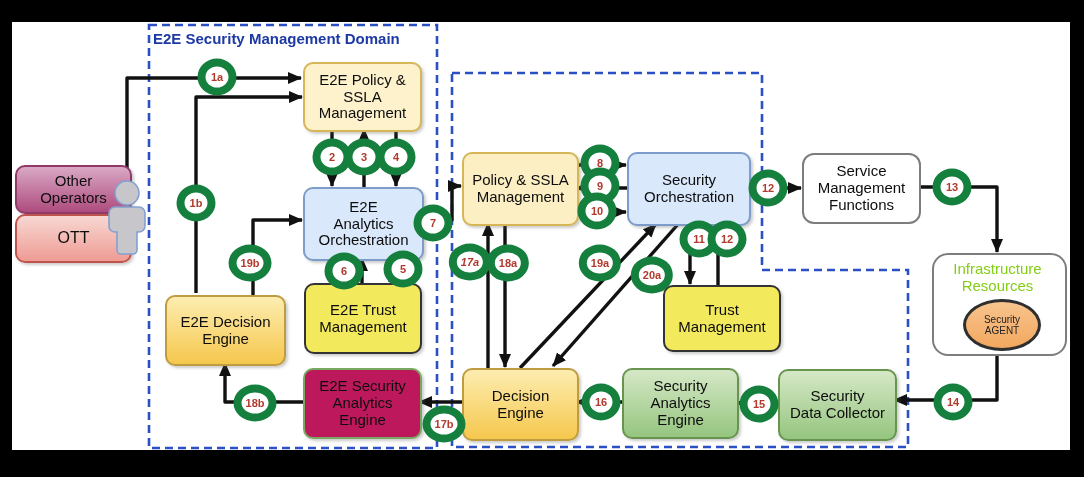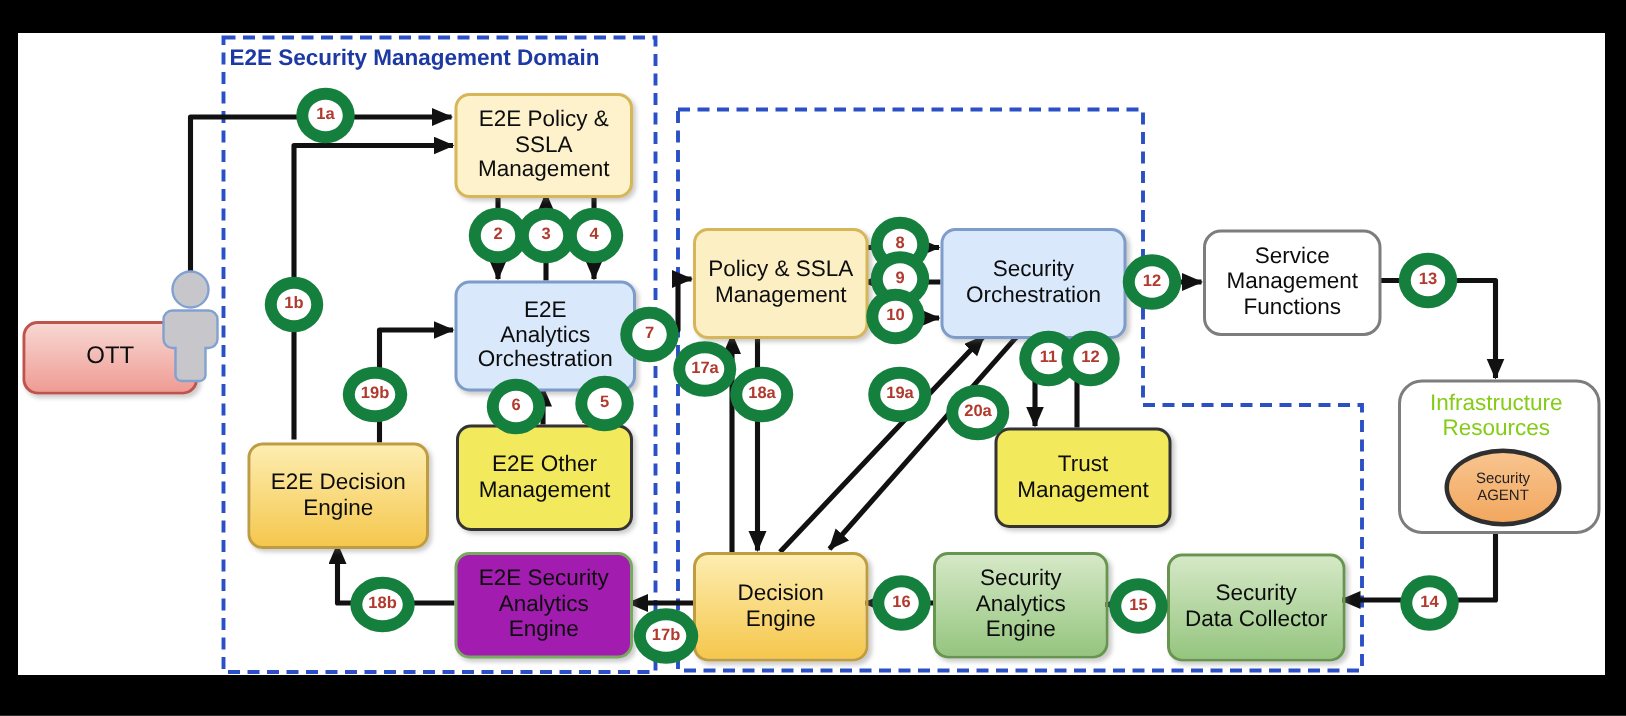--- a/index.html
+++ b/index.html
@@ -9,21 +9,21 @@
   svg.layer{position:absolute;left:0;top:0;width:1084px;height:477px;}
   .domain-title{position:absolute;font-weight:bold;font-size:15px;color:#1D39A3;white-space:nowrap;}
   .box{position:absolute;display:flex;align-items:center;justify-content:center;text-align:center;
        white-space:pre-line;border-radius:10px;font-size:15px;line-height:1.13;color:#0d0d0d;
        box-shadow:2px 2px 3px rgba(110,110,110,0.35);}
   .cream {background:#FDF2CC;border:2px solid #D6B656;}
   .cream2{background:#FCEFC3;border:2px solid #D6B656;}
   .blue  {background:#DAE8FC;border:2px solid #7E9CC9;}
   .yellow{background:#F2E95D;border:2.5px solid #333333;}
   .gold  {background:linear-gradient(#FDEDB0,#F5C74D);border:2px solid #BE9C3F;}
-  .greenlight{background:#a21caf;border:2px solid #79A860;}
+  .greenlight{background:#be185d;border:2px solid #79A860;}
   .green {background:linear-gradient(#D5E8C6,#95C57F);border:2px solid #67954F;}
   .whitebox{background:#fff;border:2px solid #7d7d7d;border-radius:12px;box-shadow:none;}
   .actor-oo{background:linear-gradient(#D9A8C4,#AE4C7E);border:2px solid #8F3A68;}
   .actor-ott{background:linear-gradient(#F8D7D2,#EE9C94);border:2px solid #BF544C;}
   .iface{position:absolute;transform:translate(-50%,-50%);display:inline-flex;align-items:center;
          justify-content:center;background:#fff;border:8px solid #15803d;color:#B03A2E;
          font-weight:bold;font-size:11px;border-radius:50%;height:19px;min-width:15px;
          padding:1px 4px;z-index:6;line-height:1;}
   .agent{position:absolute;left:963px;top:299px;width:72px;height:46px;border-radius:50%;
          background:linear-gradient(#F8C48E,#F2A75E);border:3px solid #2F2F2F;display:flex;
@@ -79,34 +79,36 @@
       <path d="M917,187 H997 V252" marker-end="url(#ah)"></path>
       <path d="M997,352 V400 H894" marker-end="url(#ah)"></path>
       <path d="M778,403 H736" marker-end="url(#ah)"></path>
       <path d="M622,402 H576" marker-end="url(#ah)"></path>
     </g>
   </svg>
 
   <div class="domain-title" style="left:153px;top:30px;">E2E Security Management Domain</div>
 
 
+  <div class="box actor-oo" style="left:15px;top:165px;width:113px;height:45px;font-size:15px;"><span>Other
+Operators</span></div>
   <div class="box actor-ott" style="left:15px;top:214px;width:113px;height:45px;font-size:16px;"><span>OTT</span></div>
 
   <svg class="z5" style="position:absolute;left:104px;top:176px;" width="46" height="80" viewBox="0 0 46 80">
     <circle cx="23" cy="17" r="12" fill="#C7C7CB" stroke="#82A1D1" stroke-width="1.6"></circle>
     <path d="M11,31 h24 a6,6 0 0 1 6,6 v13 a6,6 0 0 1 -6,6 h-2 v18 a4,4 0 0 1 -4,4 h-12 a4,4 0 0 1 -4,-4 v-18 h-2 a6,6 0 0 1 -6,-6 v-13 a6,6 0 0 1 6,-6 z" fill="#C7C7CB" stroke="#82A1D1" stroke-width="1.6"></path>
   </svg>
 
   <div class="box cream" style="left:303px;top:62px;width:115px;height:66px;"><span>E2E Policy &amp;
 SSLA
 Management</span></div>
   <div class="box blue" style="left:303px;top:187px;width:117px;height:70px;"><span>E2E
 Analytics
 Orchestration</span></div>
-  <div class="box yellow" style="left:304px;top:283px;width:114px;height:67px;"><span>E2E Other
+  <div class="box yellow" style="left:304px;top:283px;width:114px;height:67px;"><span>E2E Trust
 Management</span></div>
   <div class="box gold" style="left:165px;top:295px;width:117px;height:67px;"><span>E2E Decision
 Engine</span></div>
   <div class="box greenlight" style="left:303px;top:368px;width:115px;height:67px;"><span>E2E Security
 Analytics
 Engine</span></div>
 
   <div class="box cream2" style="left:462px;top:152px;width:113px;height:70px;"><span>Policy &amp; SSLA
 Management</span></div>
   <div class="box blue" style="left:627px;top:152px;width:120px;height:70px;"><span>Security
@@ -141,20 +143,20 @@
   <div class="iface" style="left:600px;top:163px;">8</div>
   <div class="iface" style="left:600px;top:186px;">9</div>
   <div class="iface" style="left:597px;top:211px;">10</div>
   <div class="iface" style="left:699px;top:239px;">11</div>
   <div class="iface" style="left:727px;top:239px;">12</div>
   <div class="iface" style="left:768px;top:188px;">12</div>
   <div class="iface" style="left:952px;top:187px;">13</div>
   <div class="iface" style="left:953px;top:402px;">14</div>
   <div class="iface" style="left:759px;top:404px;">15</div>
   <div class="iface" style="left:601px;top:402px;">16</div>
-  <div class="iface" style="left:470px;top:246px;">17a</div>
+  <div class="iface" style="left:470px;top:262px;font-style:italic;">17a</div>
   <div class="iface" style="left:444px;top:424px;">17b</div>
   <div class="iface" style="left:508px;top:263px;">18a</div>
   <div class="iface" style="left:255px;top:403px;">18b</div>
   <div class="iface" style="left:600px;top:263px;">19a</div>
   <div class="iface" style="left:250px;top:263px;">19b</div>
   <div class="iface" style="left:652px;top:275px;">20a</div>
 </div>
 
 </body></html>

